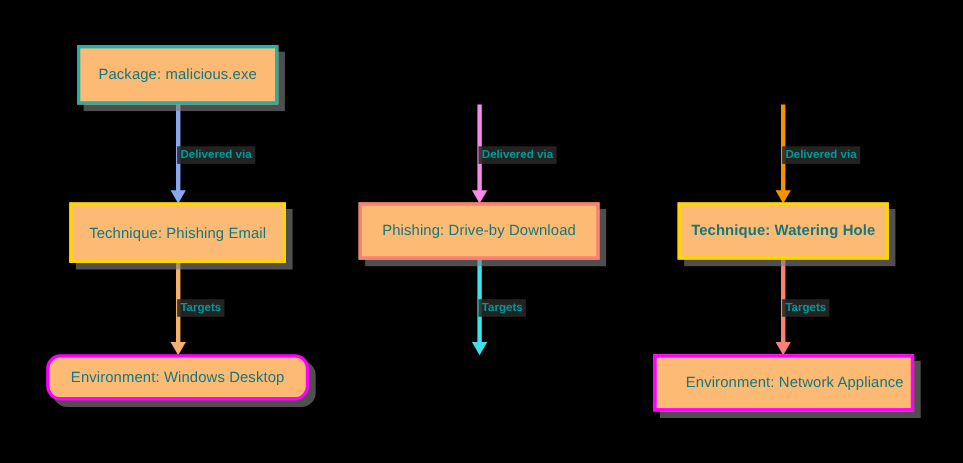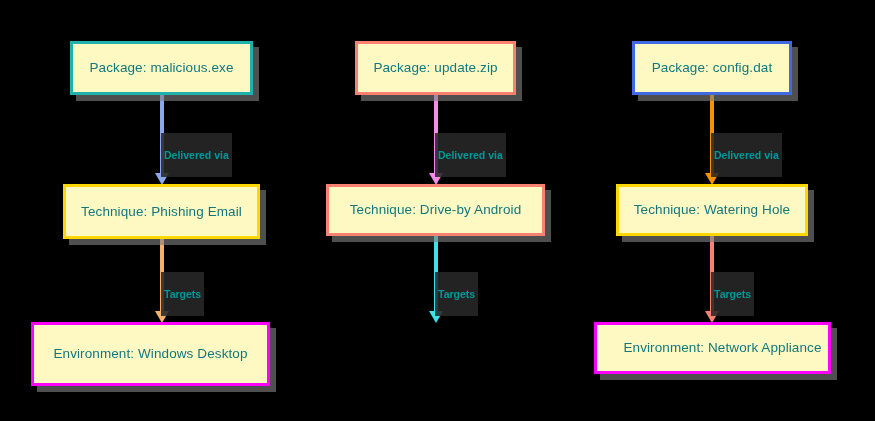--- a/index.html
+++ b/index.html
@@ -17,21 +17,21 @@
     position: relative;
     width: 875px;
     height: 421px;
     background: #000000;
   }
 
   
   .node {
     position: absolute;
     box-sizing: border-box;
-    background: #fef9c3;
+    background: #fdba74;
     display: flex;
     align-items: center;
     justify-content: center;
     color: #13787d;
     font-size: 13.5px;
     line-height: 1;
     white-space: nowrap;
     box-shadow: 6px 6px 0 0 rgba(128,128,128,0.62);
   }
   .node-label {
@@ -65,21 +65,21 @@
     height: 0;
     border-left: 7px solid transparent;
     border-right: 7px solid transparent;
   }
   .edge-label {
     position: absolute;
     color: #009999;
     font-size: 10.5px;
     font-weight: bold;
     background: rgba(40,40,40,0.88);
-    padding: 16px 3px;
+    padding: 2px 3px;
     white-space: nowrap;
     line-height: 1.15;
     text-align: center;
   }
 </style>
 </head>
 <body>
 
 <div id="canvas">
     <div style="position: absolute; left: 0px; top: 0px; width: 100%; height: 100%;">
@@ -92,56 +92,50 @@
         <div class="edge-line" style="height: 77px; background: rgb(245, 176, 106);"></div>
         <div class="edge-head" style="top: 75px; border-top: 12px solid rgb(245, 176, 106);"></div>
       </div>
       <div class="edge-label" style="left: 161px; top: 272px;">Targets</div>
       <div class="node b-teal" style="left: 70px; top: 41px; width: 183px; height: 54px; border-color: rgb(32, 178, 170);">
         <span class="node-label" style="color: rgb(19, 120, 125);">Package: malicious.exe</span>
       </div>
       <div class="node b-yellow" style="left: 63px; top: 184px; width: 197px; height: 55px; border-color: rgb(255, 215, 0);">
         <span class="node-label" style="color: rgb(19, 120, 125);">Technique: Phishing Email</span>
       </div>
-      <div class="node b-magenta" style="left: 31px; top: 322px; width: 239px; height: 64px; border-color: rgb(255, 0, 255);">
+      <div class="node b-magenta" style="left: 42px; top: 322px; width: 239px; height: 42px; border-color: rgb(255, 0, 255); border-radius: 13px;">
         <span class="node-label" style="color: rgb(19, 120, 125);">Environment: Windows Desktop</span>
       </div>
     </div>
     <div style="position: absolute; left: 0px; top: 0px; width: 100%; height: 100%;">
       <div class="edge" style="left: 436px; top: 95px;">
         <div class="edge-line" style="height: 80px; background: rgb(244, 140, 232);"></div>
         <div class="edge-head" style="top: 78px; border-top: 12px solid rgb(244, 140, 232);"></div>
       </div>
       <div class="edge-label" style="left: 435px; top: 133px;">Delivered via</div>
       <div class="edge" style="left: 436px; top: 236px;">
         <div class="edge-line" style="height: 77px; background: rgb(64, 224, 232);"></div>
         <div class="edge-head" style="top: 75px; border-top: 12px solid rgb(64, 224, 232);"></div>
       </div>
       <div class="edge-label" style="left: 435px; top: 272px;">Targets</div>
-      <div class="node b-salmon" style="left: 355px; top: 41px; width: 161px; height: 54px; border-color: rgb(250, 128, 114);">
-        <span class="node-label" style="color: rgb(19, 120, 125);">Package: update.zip</span>
-      </div>
       <div class="node b-salmon" style="left: 326px; top: 184px; width: 219px; height: 52px; border-color: rgb(250, 128, 114);">
-        <span class="node-label" style="color: rgb(19, 120, 125);">Technique: Drive-by Android</span>
+        <span class="node-label" style="color: rgb(19, 120, 125);">Phishing: Drive-by Download</span>
       </div>
     </div>
     <div style="position: absolute; left: 0px; top: 0px; width: 100%; height: 100%;">
       <div class="edge" style="left: 712px; top: 95px;">
         <div class="edge-line" style="height: 80px; background: rgb(245, 146, 0);"></div>
         <div class="edge-head" style="top: 78px; border-top: 12px solid rgb(245, 146, 0);"></div>
       </div>
       <div class="edge-label" style="left: 711px; top: 133px;">Delivered via</div>
       <div class="edge" style="left: 712px; top: 236px;">
         <div class="edge-line" style="height: 77px; background: rgb(250, 128, 114);"></div>
         <div class="edge-head" style="top: 75px; border-top: 12px solid rgb(250, 128, 114);"></div>
       </div>
       <div class="edge-label" style="left: 711px; top: 272px;">Targets</div>
-      <div class="node b-blue" style="left: 632px; top: 41px; width: 160px; height: 54px; border-color: rgb(65, 105, 225);">
-        <span class="node-label" style="color: rgb(19, 120, 125);">Package: config.dat</span>
-      </div>
       <div class="node b-yellow" style="left: 616px; top: 184px; width: 192px; height: 52px; border-color: rgb(255, 215, 0);">
-        <span class="node-label" style="color: rgb(19, 120, 125);">Technique: Watering Hole</span>
+        <span class="node-label" style="color: rgb(19, 120, 125); font-weight: bold;">Technique: Watering Hole</span>
       </div>
       <div class="node b-magenta" style="left: 594px; top: 322px; width: 237px; height: 52px; border-color: rgb(255, 0, 255); padding-left: 20px;">
         <span class="node-label" style="color: rgb(19, 120, 125);">Environment: Network Appliance</span>
       </div>
     </div>
   </div>
 
 </body></html>

